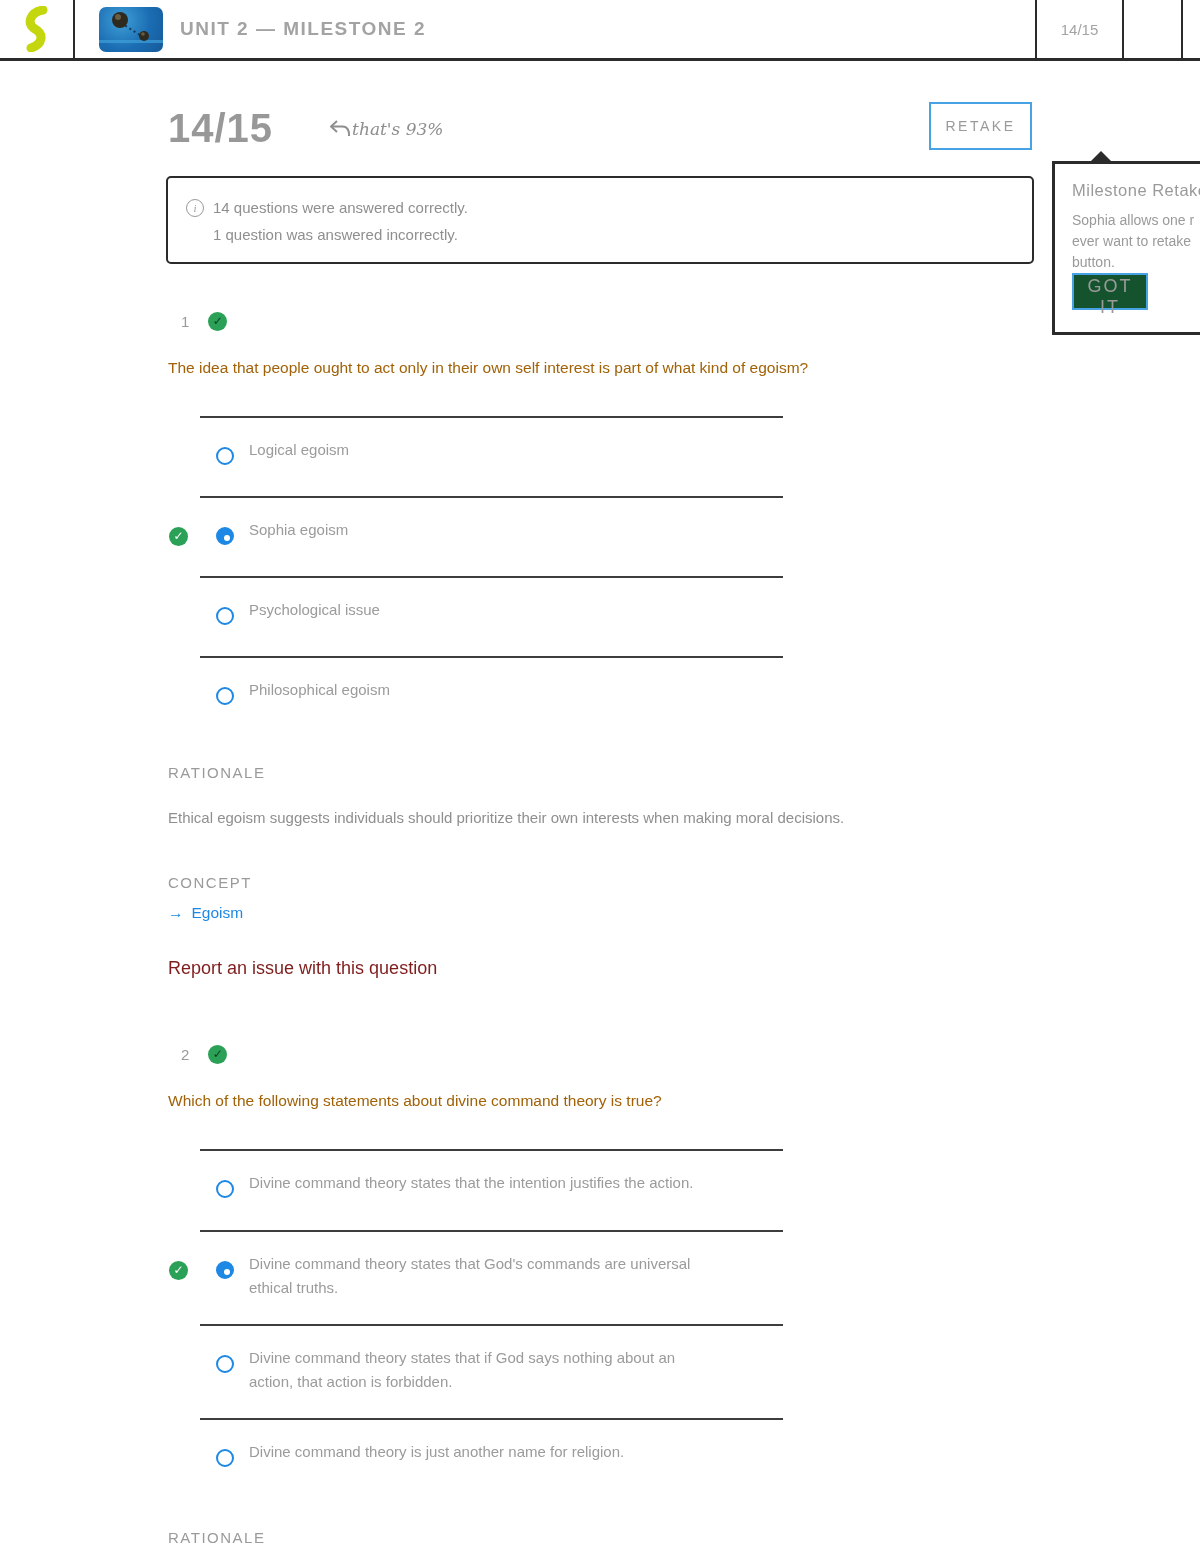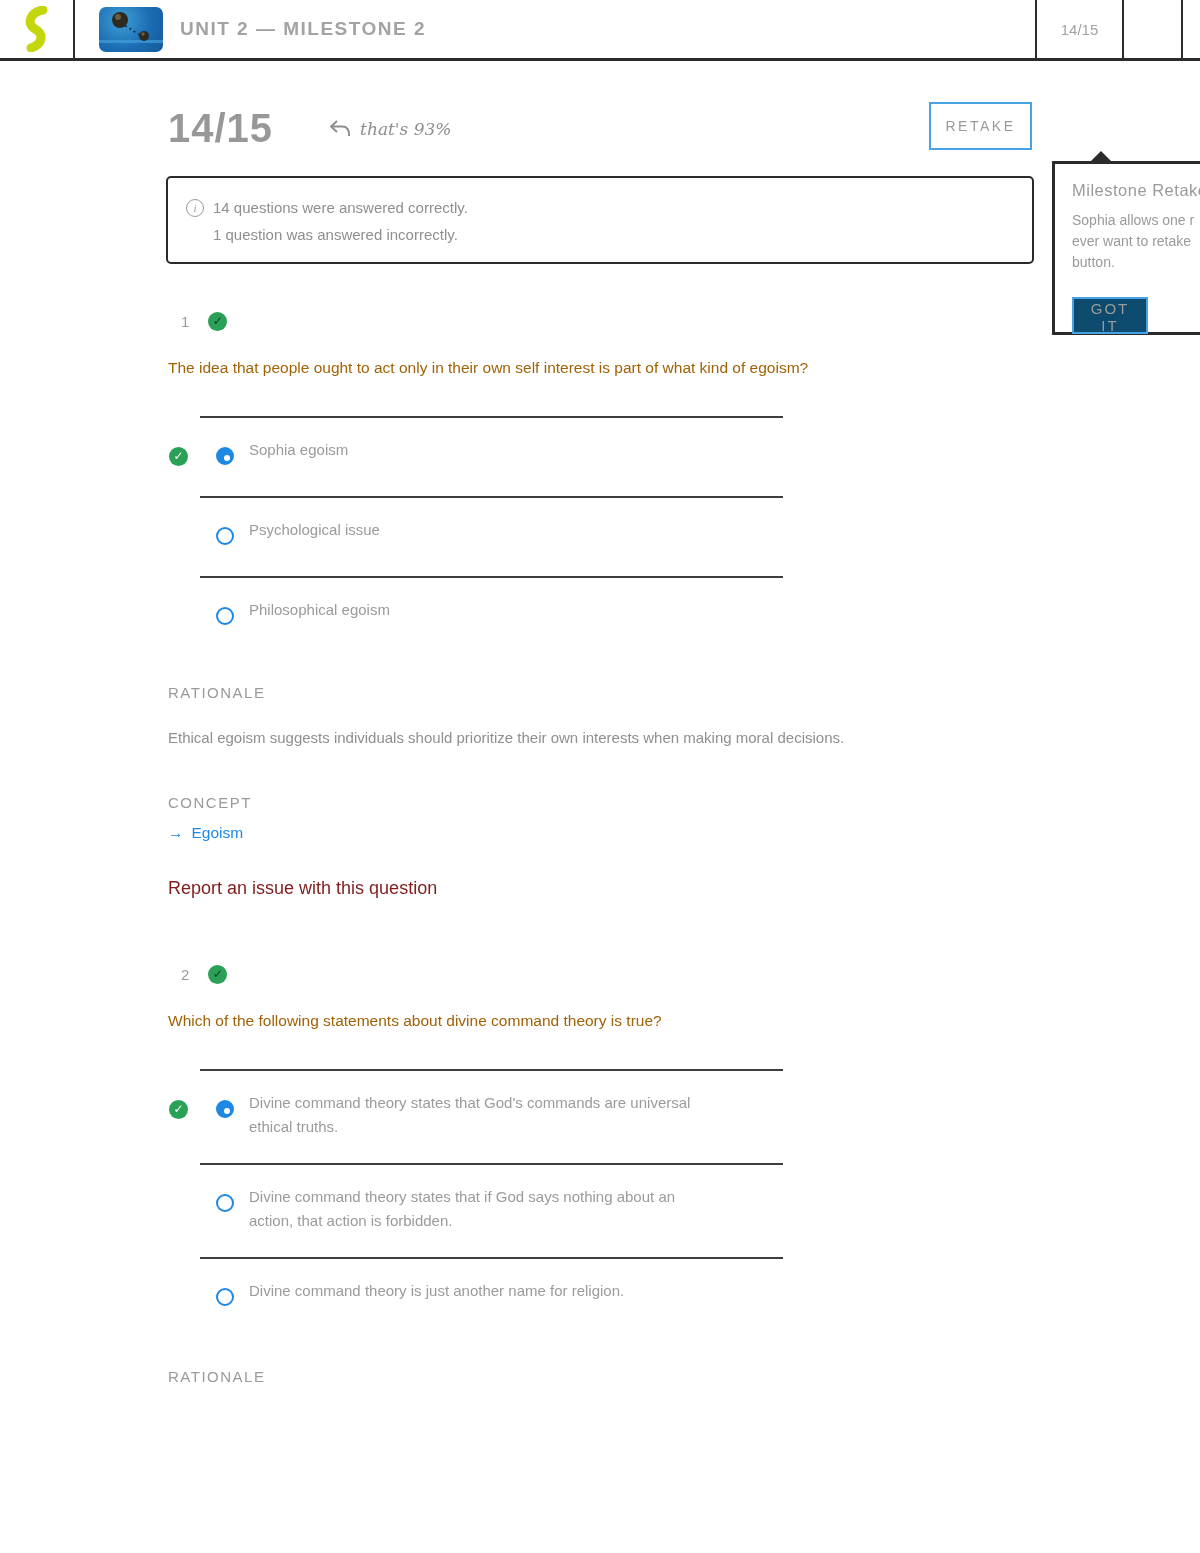--- a/index.html
+++ b/index.html
@@ -14,38 +14,38 @@
            position:relative; overflow:hidden; cursor:pointer; flex:none; }
   .header-title { margin-left:17px; font-size:19px; font-weight:bold; letter-spacing:1.5px; color:#a3a3a3; white-space:nowrap; }
   .header-right { position:absolute; right:0; top:0; height:100%; display:flex; }
   .hcell { height:100%; border-left:2px solid #2b2b2b; display:flex; align-items:center; justify-content:center; }
   .hcell.score-cell { width:85px; color:#a3a3a3; font-size:15px; }
   .hcell.c2 { width:57px; } .hcell.c3 { width:17px; }
 
   
   .score-row { margin:45px 0 0 168px; display:flex; align-items:center; }
   .big-score { font-size:40px; font-weight:bold; color:#989898; letter-spacing:1px; }
-  .score-note { margin-left:55px; display:flex; align-items:center; gap:8px; color:#8e8e8e; }
+  .score-note { margin-left:55px; display:flex; align-items:center; color:#8e8e8e; }
   .score-note .note-text { font-family:"DejaVu Serif", serif; font-style:italic; font-size:17px; }
 
   .retake-btn { position:absolute; left:929px; top:102px; width:103px; height:48px; background:#fff;
                 border:2px solid #47a3e3; color:#9a9a9a; font-size:14px; letter-spacing:2.5px;
                 font-family:inherit; cursor:pointer; }
 
   
   .popup { position:absolute; left:1052px; top:161px; width:280px; height:174px; background:#fff;
            border:3px solid #2b2b2b; box-sizing:border-box; padding:17px 0 0 17px; z-index:5; }
   .popup .pointer { position:absolute; left:33px; top:-13px; width:0; height:0;
                     border-left:13px solid transparent; border-right:13px solid transparent;
                     border-bottom:13px solid #2b2b2b; }
   .popup-title { font-size:16.5px; color:#9a9a9a; letter-spacing:0.5px; white-space:nowrap; }
   .popup-body { margin-top:10px; font-size:14px; color:#9a9a9a; line-height:21px; }
   .popup-body div { white-space:nowrap; }
-  .gotit-btn { margin-top:24px; width:76px; height:37px; background:#0c4a6e; border:2px solid #47a3e3;
-               color:#9a9a9a; font-size:15px; letter-spacing:2px; font-family:inherit; cursor:pointer; }
+  .gotit-btn { margin-top:0; width:76px; height:37px; background:#14532d; border:2px solid #47a3e3;
+               color:#9a9a9a; font-size:18px; letter-spacing:2px; font-family:inherit; cursor:pointer; }
 
   
   .summary-box { margin:25px 0 0 166px; width:868px; box-sizing:border-box; border:2px solid #2b2b2b;
                  border-radius:5px; padding:16px 0 14px 18px; }
   .summary-line { display:flex; align-items:flex-start; gap:9px; color:#8f8f8f; font-size:15px; line-height:27px; }
   .summary-line.second { padding-left:27px; }
   .info-icon { flex:none; margin-top:5px; width:16px; height:16px; border:1.5px solid #9a9a9a; border-radius:50%;
                color:#9a9a9a; font-size:11px; line-height:16px; text-align:center; font-family:"Liberation Serif", serif; font-style:italic; }
 
   
@@ -146,20 +146,24 @@
 
     <div class="q-block" style="margin-top:48px;">
       <div class="q-marker">
         <span class="q-num">1</span>
         <span class="badge">✓</span>
       </div>
       <div class="q-text">The idea that people ought to act only in their own self interest is part of what kind of egoism?</div>
 
       <div class="options">
         <div class="opt-row">
+          <span class="radio"></span>
+          <span class="opt-label">Logical egoism</span>
+        </div>
+        <div class="opt-row">
           <span class="correct-badge badge white-check">✓</span>
           <span class="radio selected"></span>
           <span class="opt-label">Sophia egoism</span>
         </div>
         <div class="opt-row">
           <span class="radio"></span>
           <span class="opt-label">Psychological issue</span>
         </div>
         <div class="opt-row">
           <span class="radio"></span>
@@ -181,20 +185,24 @@
 
     <div class="q-block q2-block">
       <div class="q-marker">
         <span class="q-num">2</span>
         <span class="badge">✓</span>
       </div>
       <div class="q-text">Which of the following statements about divine command theory is true?</div>
 
       <div class="options">
         <div class="opt-row tall">
+          <span class="radio"></span>
+          <span class="opt-label">Divine command theory states that the intention justifies the action.</span>
+        </div>
+        <div class="opt-row tall">
           <span class="correct-badge badge white-check">✓</span>
           <span class="radio selected"></span>
           <span class="opt-label">Divine command theory states that God's commands are universal ethical truths.</span>
         </div>
         <div class="opt-row tall">
           <span class="radio"></span>
           <span class="opt-label">Divine command theory states that if God says nothing about an action, that action is forbidden.</span>
         </div>
         <div class="opt-row tall">
           <span class="radio"></span>

